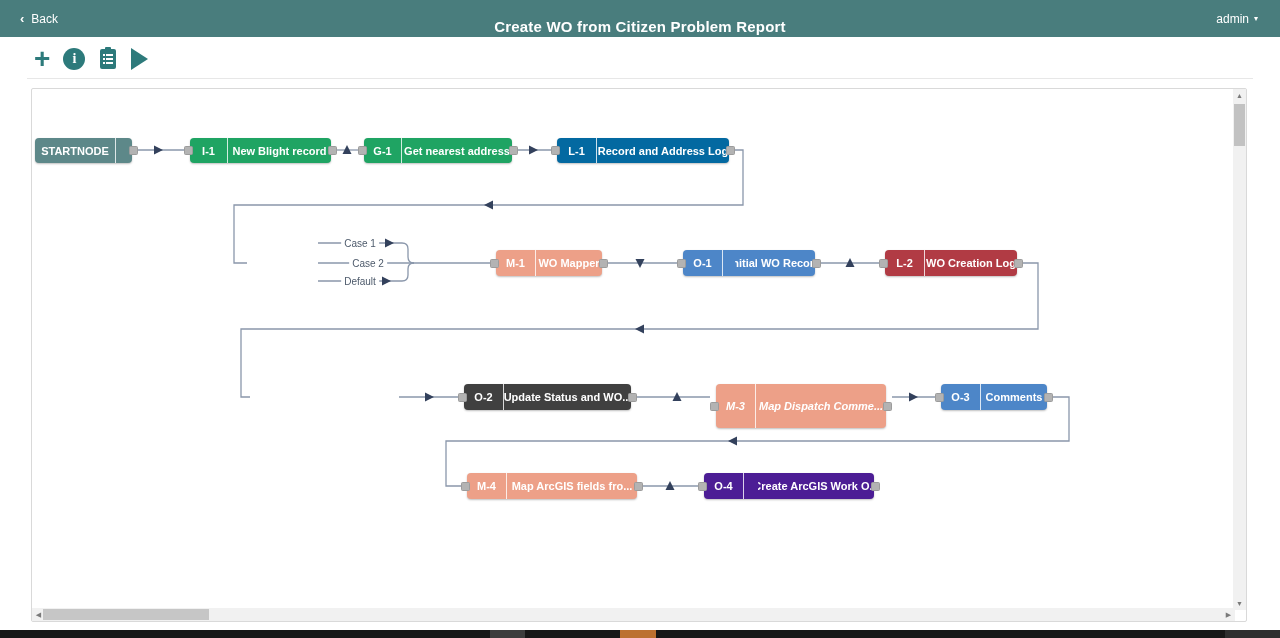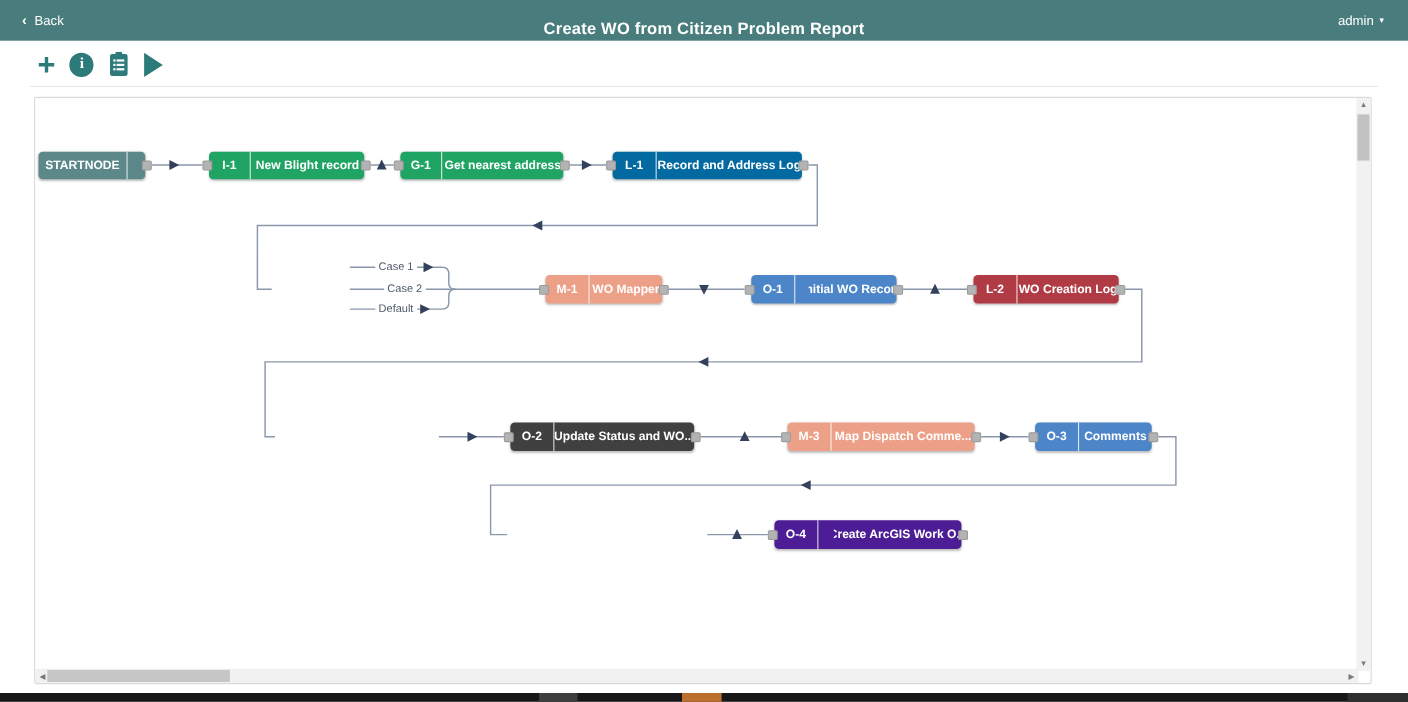--- a/index.html
+++ b/index.html
@@ -208,34 +208,40 @@
     </div>
 
 
     <div class="node" style="left: 432px; top: 295px; width: 167px; height: 26px; background: #404040;">
       <span class="nid">O-2</span>
       <span class="nlabel">Update Status and WO...</span>
       <span class="port pl"></span>
       <span class="port pr"></span>
     </div>
 
-    <div class="node" style="left: 684px; top: 295px; width: 170px; height: 26px; background: rgb(237, 160, 136);">
+    <div class="node" style="left: 684px; top: 295px; width: 170px; height: 44px; background: rgb(237, 160, 136); font-style: italic;">
       <span class="nid">M-3</span>
       <span class="nlabel">Map Dispatch Comme...</span>
       <span class="port pl"></span>
       <span class="port pr"></span>
     </div>
 
     <div class="node" style="left: 909px; top: 295px; width: 106px; height: 26px; background: rgb(77, 134, 200);">
       <span class="nid">O-3</span>
       <span class="nlabel">Comments</span>
       <span class="port pl"></span>
       <span class="port pr"></span>
     </div>
 
+    <div class="node" style="left: 435px; top: 384px; width: 170px; height: 26px; background: rgb(237, 160, 136);">
+      <span class="nid">M-4</span>
+      <span class="nlabel">Map ArcGIS fields fro...</span>
+      <span class="port pl"></span>
+      <span class="port pr"></span>
+    </div>
 
     <div class="node" style="left: 672px; top: 384px; width: 170px; height: 26px; background: #4c1d95; gap: 14px;">
       <span class="nid">O-4</span>
       <span class="nlabel">Create ArcGIS Work O...</span>
       <span class="port pl"></span>
       <span class="port pr"></span>
     </div>
   </div>
 
   <div class="vscroll">

